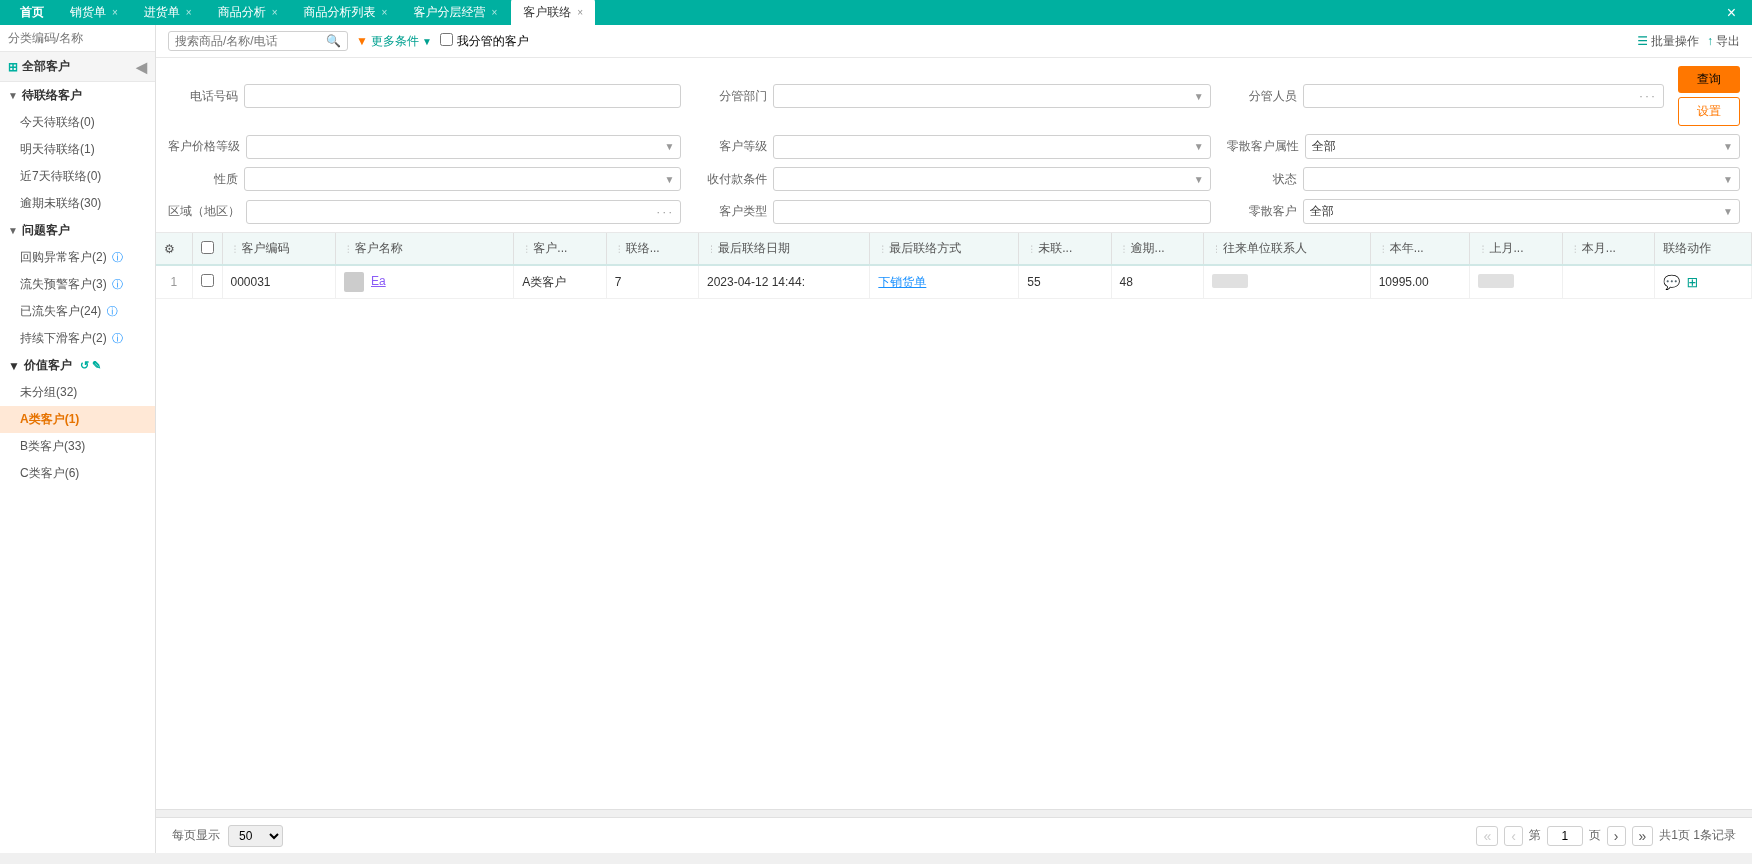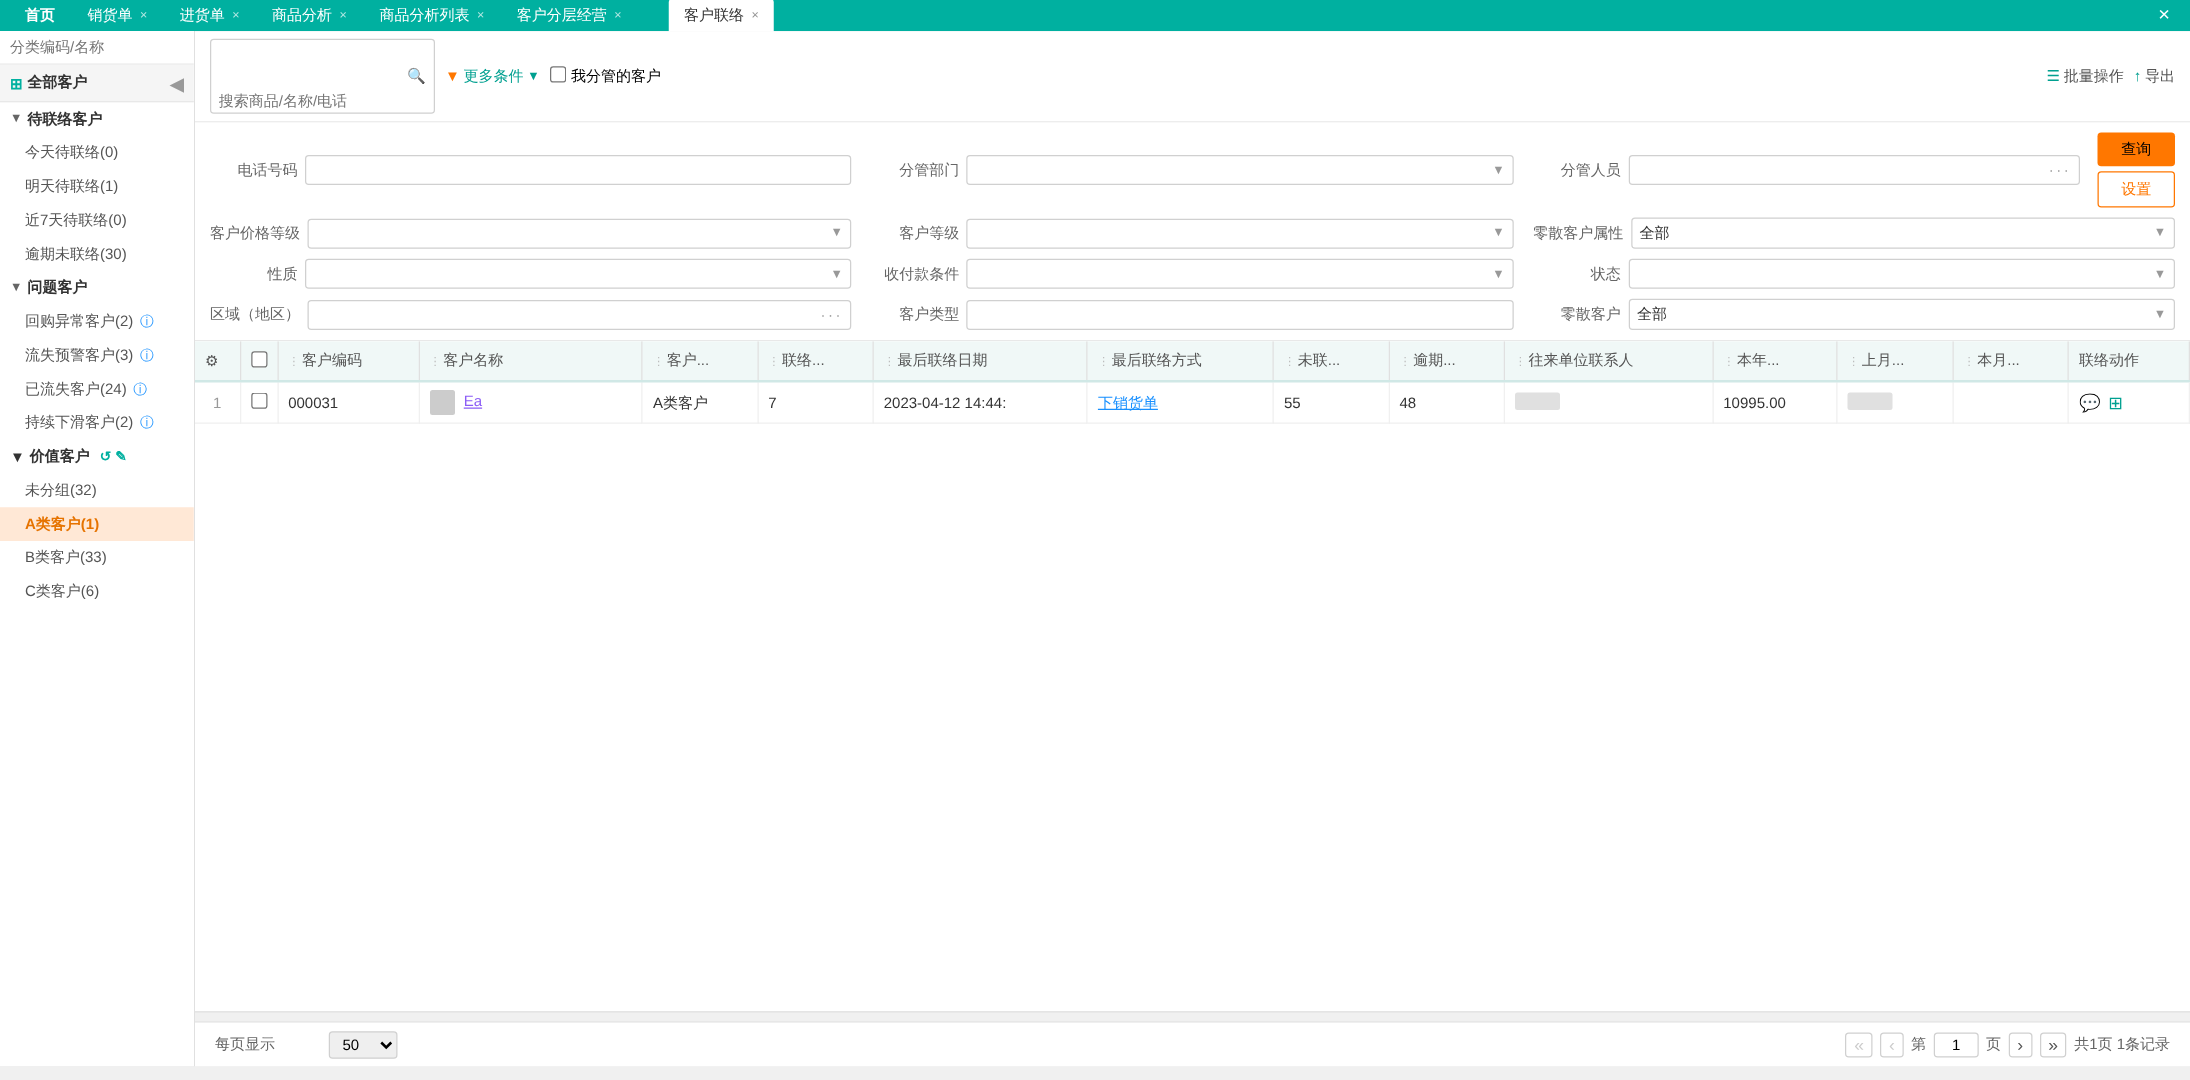--- a/index.html
+++ b/index.html
@@ -22,21 +22,20 @@
       color: #fff;
       cursor: pointer;
       border-radius: 3px 3px 0 0;
       gap: 6px;
       white-space: nowrap;
     }
     .nav-tab.home { font-weight: bold; }
     .nav-tab.active {
       background: #fff;
       color: #333;
-      margin-left: 24px;
     }
     .nav-tab .close-icon { font-size: 10px; opacity: 0.7; cursor: pointer; }
     .nav-tab.active .close-icon { color: #666; }
     .top-nav-right { margin-left: auto; }
     .global-close { color: #fff; font-size: 16px; cursor: pointer; padding: 4px 8px; }
 
     
     .main-layout {
       display: flex;
       height: calc(864px - 36px);
@@ -128,21 +127,21 @@
     }
     .filter-search {
       display: flex;
       align-items: center;
       border: 1px solid #d0d0d0;
       border-radius: 3px;
       padding: 2px 6px;
       gap: 4px;
       width: 180px;
     }
-    .filter-search input { border: none; outline: none; font-size: 12px; flex: 1; margin-top: 40px; }
+    .filter-search input { border: none; outline: none; font-size: 12px; flex: 1; }
     .filter-more {
       display: flex;
       align-items: center;
       color: #00a090;
       cursor: pointer;
       gap: 3px;
     }
     .filter-checkbox {
       display: flex;
       align-items: flex-start;
@@ -258,21 +257,20 @@
       padding: 6px 16px;
       gap: 8px;
       height: 36px;
     }
     .page-size-label { color: #666; }
     .page-size-select {
       border: 1px solid #d0d0d0;
       border-radius: 3px;
       padding: 2px 6px;
       font-size: 12px;
-      margin-left: 35px;
     }
     .page-nav { margin-left: auto; display: flex; align-items: center; gap: 6px; color: #666; }
     .page-nav .page-arrow {
       cursor: pointer; color: #555; font-size: 14px;
       border: 1px solid #d0d0d0; border-radius: 3px; padding: 1px 6px;
     }
     .page-nav .page-arrow.disabled { color: #ccc; cursor: default; }
     .page-input {
       border: 1px solid #d0d0d0;
       border-radius: 3px;

